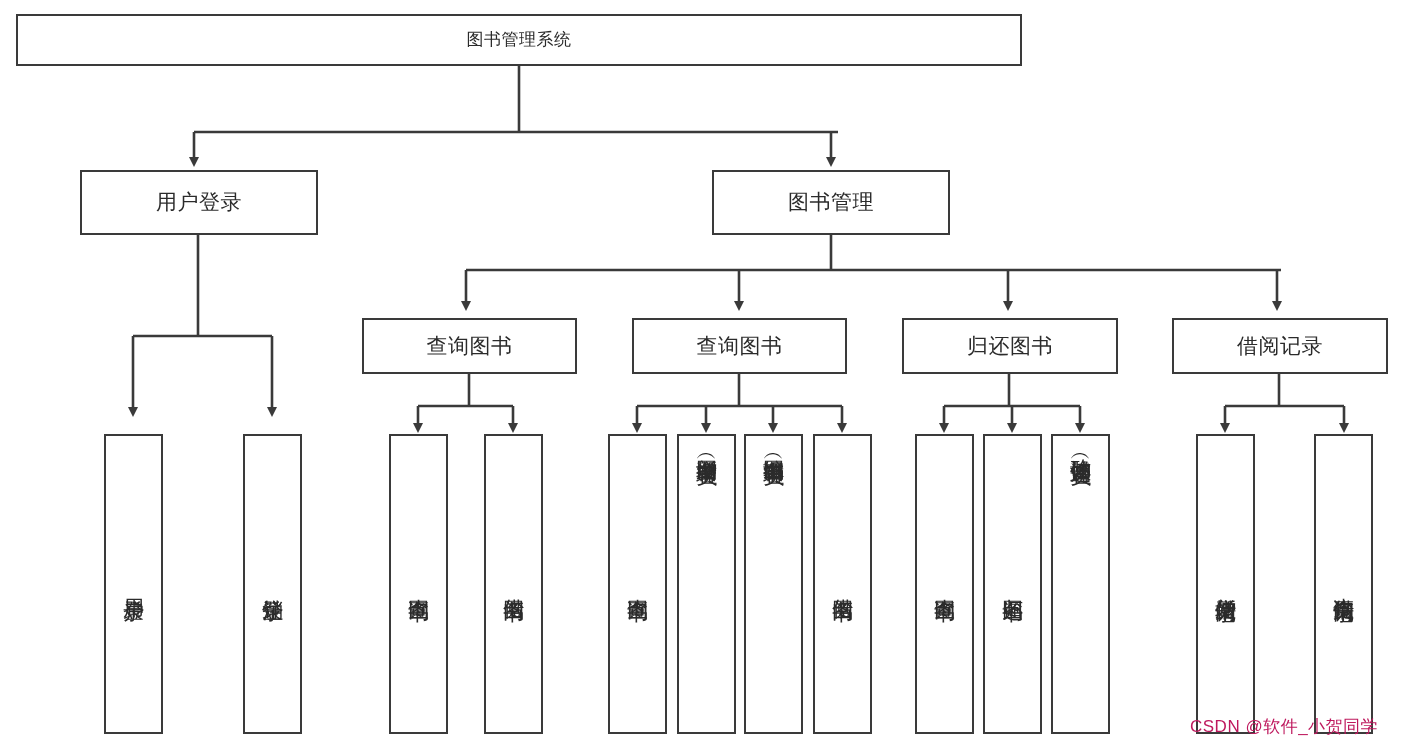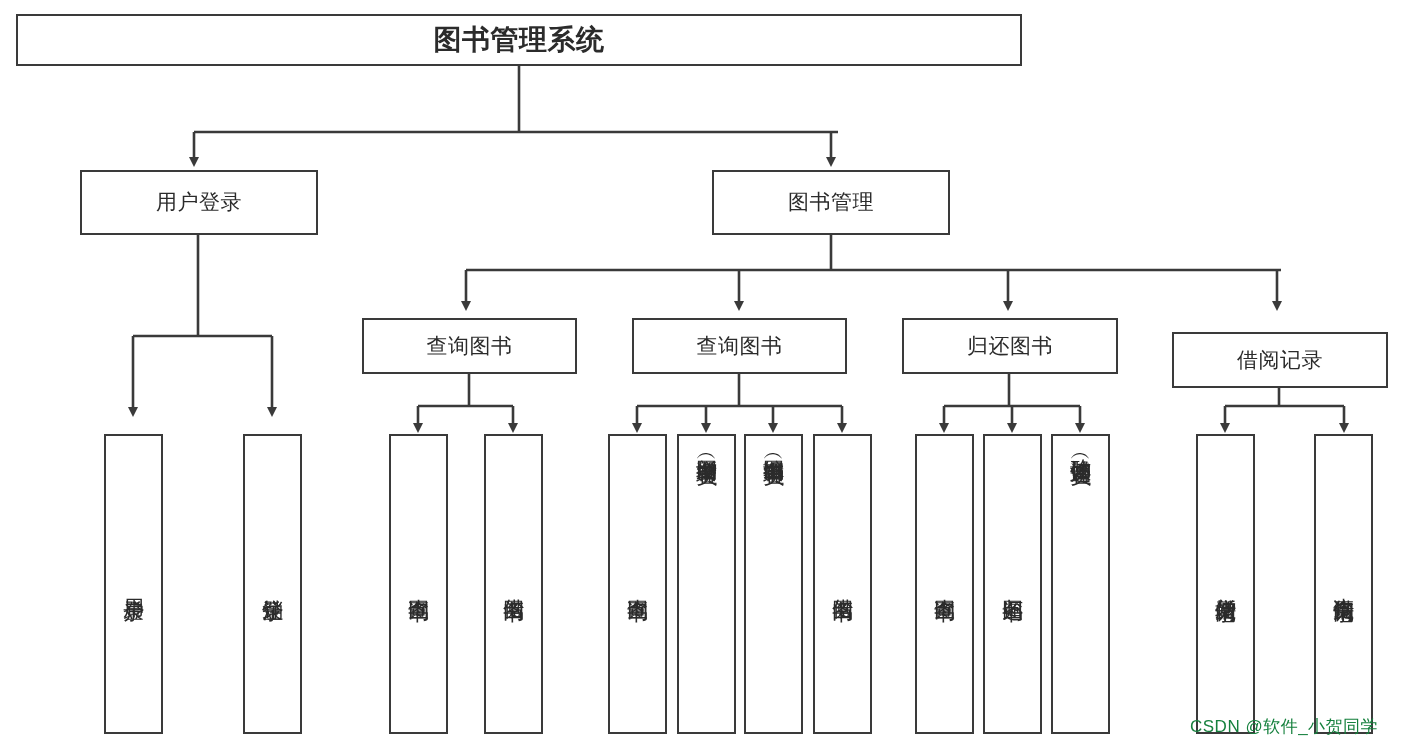--- a/index.html
+++ b/index.html
@@ -40,22 +40,21 @@
     text-align: center;
     line-height: 1.18;
     white-space: nowrap;
   }
   
   .node.horiz .node-label {
     font-size: 21px;
     letter-spacing: 0.5px;
   }
   .node.root .node-label {
-    font-size: 28px;
-    font-weight: bold;
+    font-size: 17px;
   }
   
   .node.vert {
     align-items: flex-start;
     justify-content: center;
     padding-top: 6px;
   }
   .node.vert .node-label {
     writing-mode: vertical-rl;
     text-orientation: upright;
@@ -63,21 +62,21 @@
     line-height: 1.06;
     letter-spacing: 1px;
     white-space: nowrap;
   }
   .node.vert.centered {
     align-items: center;
     padding-top: 0;
   }
   .watermark {
     position: absolute;
-    color: #15803d;
+    color: #be185d;
     font-size: 17px;
     white-space: nowrap;
     letter-spacing: 0.5px;
   }
 </style>
 </head>
 <body>
 
 <div id="canvas">
 
@@ -144,21 +143,21 @@
 
   <div class="node horiz" style="left:362px; top:318px; width:215px; height:56px;">
     <span class="node-label">查询图书</span>
   </div>
   <div class="node horiz" style="left:632px; top:318px; width:215px; height:56px;">
     <span class="node-label">查询图书</span>
   </div>
   <div class="node horiz" style="left:902px; top:318px; width:216px; height:56px;">
     <span class="node-label">归还图书</span>
   </div>
-  <div class="node horiz" style="left:1172px; top:318px; width:216px; height:56px;margin-top:14px;">
+  <div class="node horiz" style="left:1172px; top:318px; width:216px; height:56px;">
     <span class="node-label">借阅记录</span>
   </div>
 
   <div class="node vert centered" style="left:104px; top:434px; width:59px; height:300px;">
     <span class="node-label">用户登录</span>
   </div>
   <div class="node vert centered" style="left:243px; top:434px; width:59px; height:300px;">
     <span class="node-label">注销登录</span>
   </div>
 

